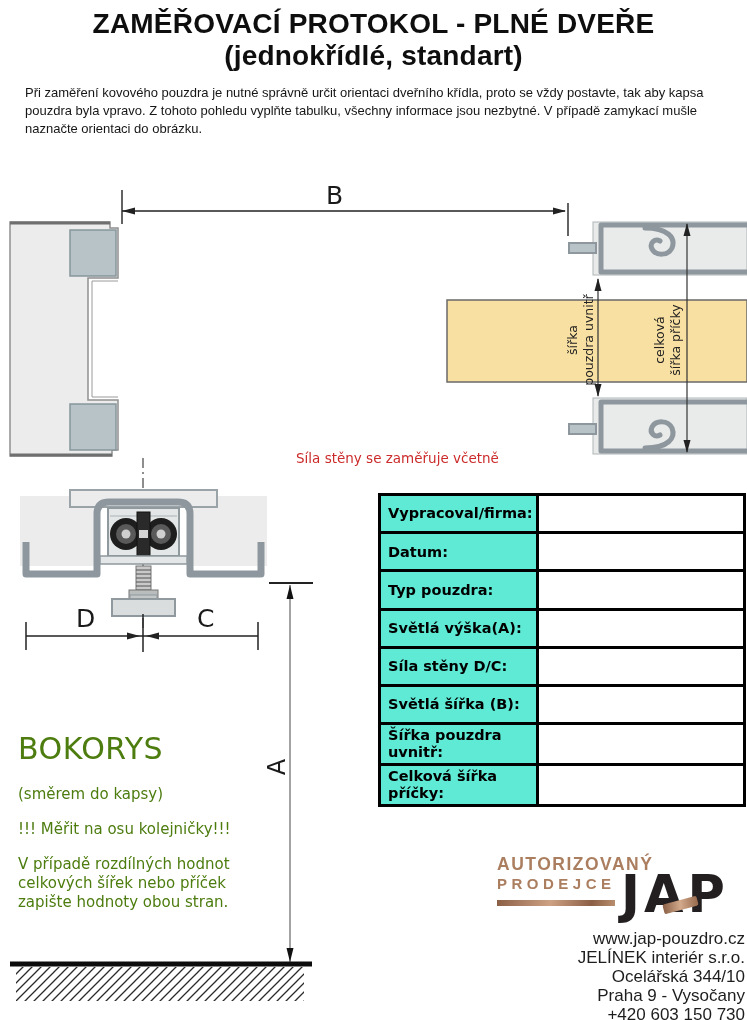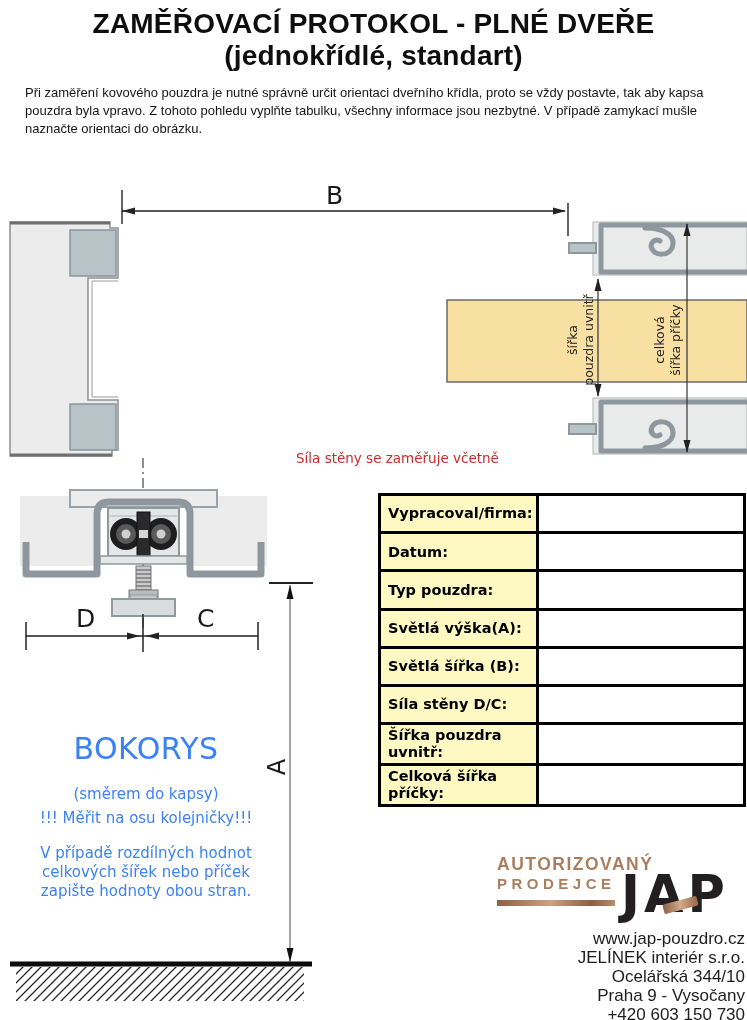--- a/index.html
+++ b/index.html
@@ -16,29 +16,29 @@
   .dj{font-family:"DejaVu Sans",sans-serif;}
   .dim-letter{font-size:25px;color:#1a1a1a;}
   .red-note{left:296px;top:419px;font-size:13.5px;line-height:1.32;color:#cc2b2b;margin-top:31px;}
   .vlabel{width:120px;height:36px;display:flex;flex-direction:column;justify-content:center;
           text-align:center;font-size:12.5px;line-height:1.25;color:#222;
           transform:rotate(-90deg);}
   .alabel{left:255px;top:753px;width:44px;height:28px;text-align:center;
           font-size:24px;color:#1a1a1a;transform:rotate(-90deg);}
 
   
-  .bok{left:18px;top:731px;width:256px;text-align:center;color:#3b82f6;}
+  .bok{left:18px;top:731px;width:256px;color:#4d7c0f;}
   .bok-title{font-size:30px;letter-spacing:.5px;}
   .bok-sub{font-size:15px;margin-top:19px;}
-  .bok-warn{font-size:15px;margin-top:6px;}
+  .bok-warn{font-size:15px;margin-top:17px;}
   .bok-note{font-size:15px;margin-top:17px;line-height:1.28;}
 
   
   .mtable{left:378px;top:493px;width:362px;height:308px;border:3px solid #000;
-          display:grid;grid-template-rows:repeat(8,1fr);background:#fef9c3;}
+          display:grid;grid-template-rows:repeat(8,1fr);background:#5eead4;}
   .trow{display:grid;grid-template-columns:158px 1fr;border-bottom:3px solid #000;}
   .trow:last-child{border-bottom:none;}
   .tlabel{border-right:3px solid #000;display:flex;align-items:center;
           padding:2px 2px 2px 7px;font-family:"DejaVu Sans",sans-serif;
           font-weight:bold;font-size:14.5px;line-height:1.15;color:#000;}
   .tvalue{background:#fff;}
 
   
   .copper{color:#ab7e5f;}
   .auth1{left:497px;top:854px;font-weight:bold;font-size:17.5px;letter-spacing:1.5px;}
@@ -204,25 +204,25 @@
     </div>
     <div class="trow">
       <div class="tlabel">Typ pouzdra:</div>
       <div class="tvalue"></div>
     </div>
     <div class="trow">
       <div class="tlabel">Světlá výška(A):</div>
       <div class="tvalue"></div>
     </div>
     <div class="trow">
+      <div class="tlabel">Síla stěny D/C:</div>
+      <div class="tvalue"></div>
+    </div>
+    <div class="trow">
       <div class="tlabel">Světlá šířka (B):</div>
-      <div class="tvalue"></div>
-    </div>
-    <div class="trow">
-      <div class="tlabel">Síla stěny D/C:</div>
       <div class="tvalue"></div>
     </div>
     <div class="trow">
       <div class="tlabel">Šířka pouzdra uvnitř:</div>
       <div class="tvalue"></div>
     </div>
     <div class="trow">
       <div class="tlabel">Celková šířka příčky:</div>
       <div class="tvalue"></div>
     </div>

